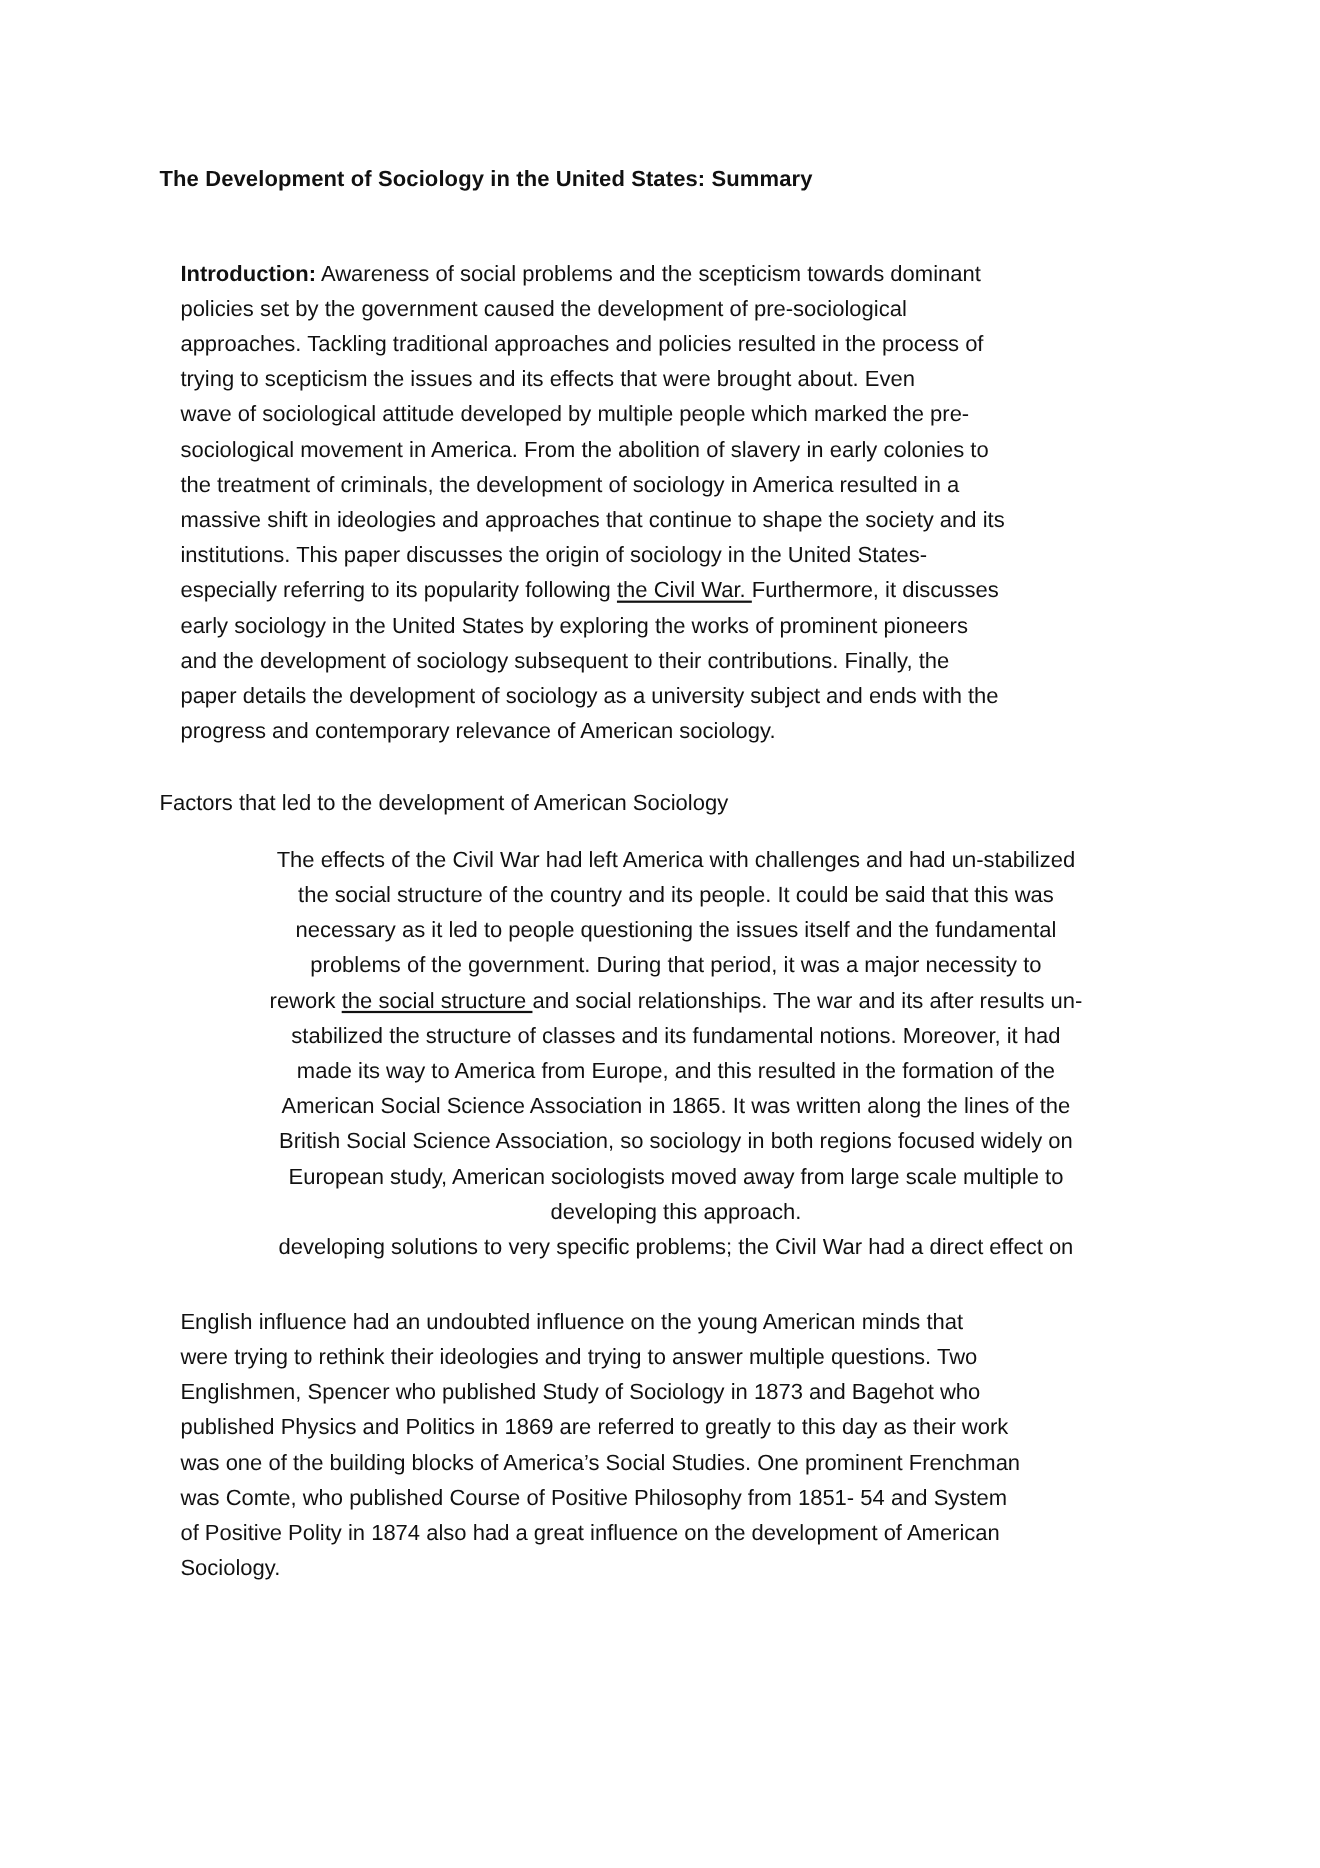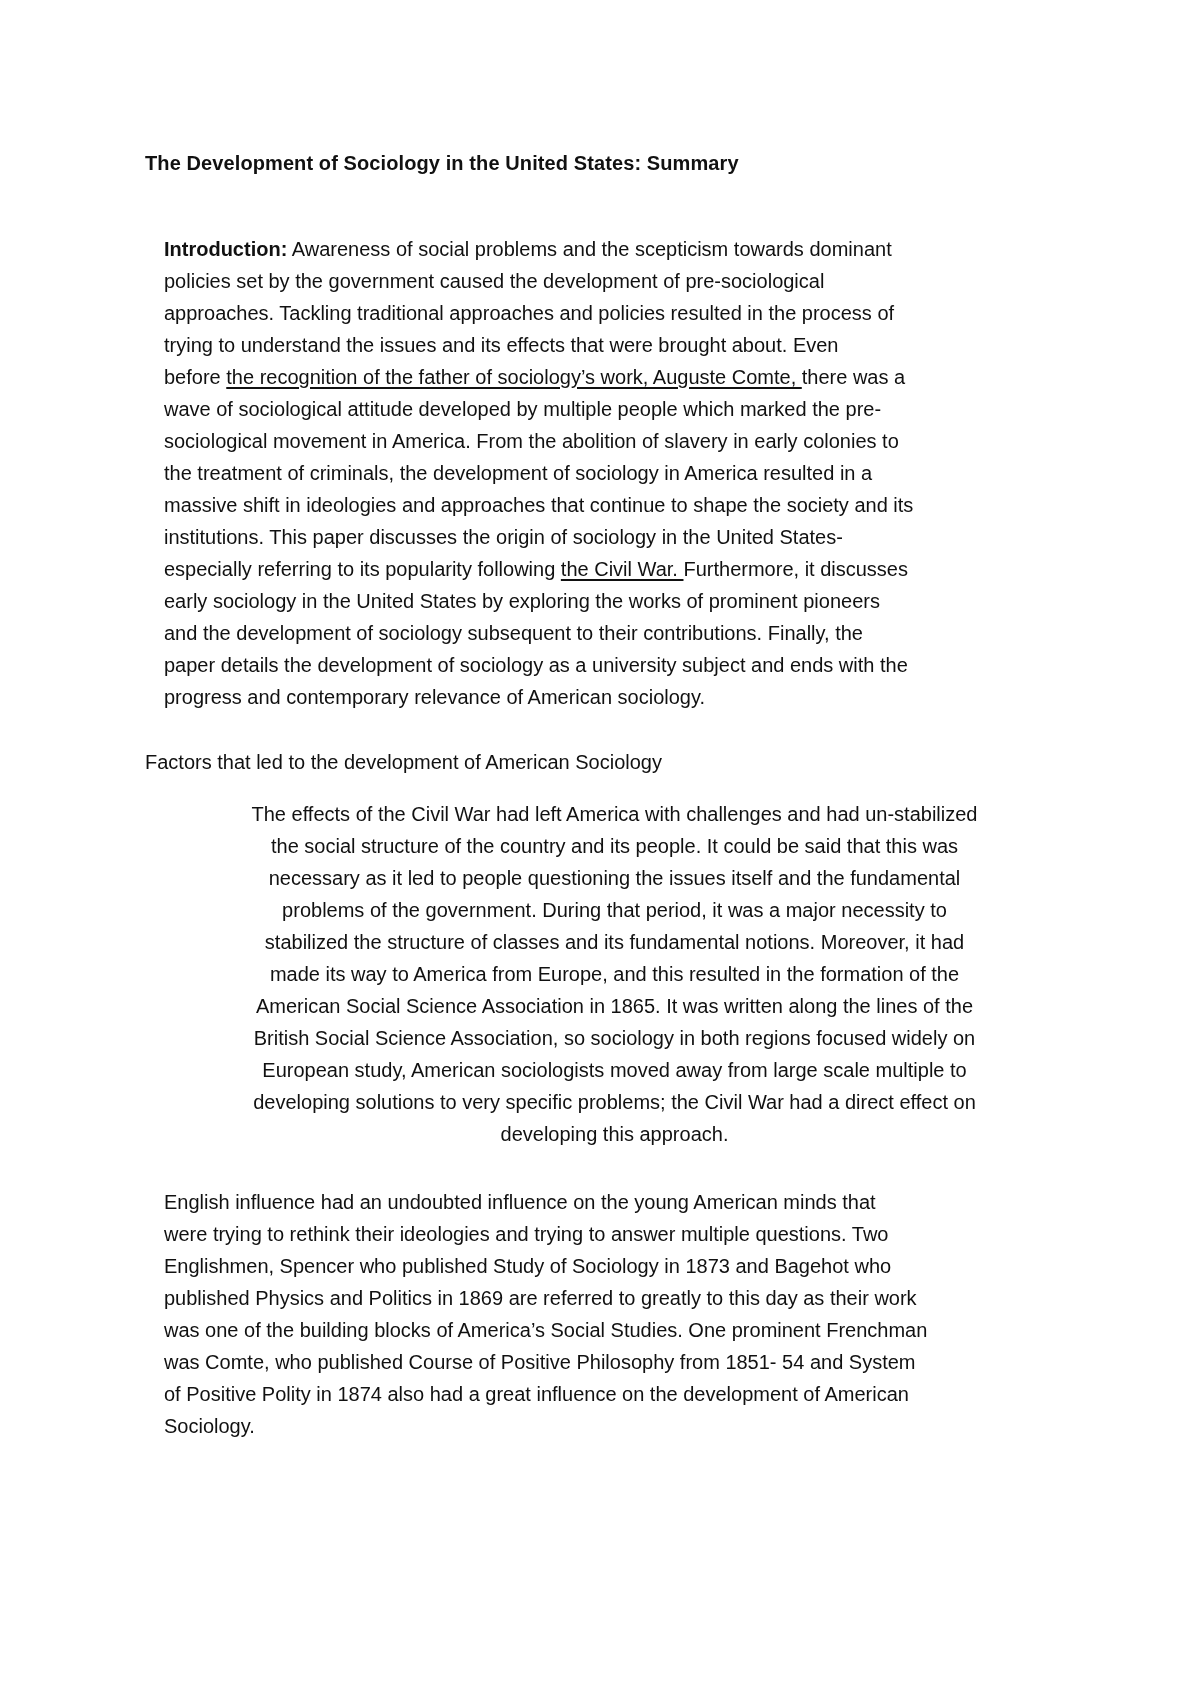--- a/index.html
+++ b/index.html
@@ -57,48 +57,48 @@
 <body>
 
 <div class="page">
   <div class="content">
     <h1 class="title">The Development of Sociology in the United States: Summary</h1>
 
     <p class="para" id="intro">
         <span class="line"><span class="bold">Introduction:</span><span> Awareness of social problems and the scepticism towards dominant</span></span>
         <span class="line"><span>policies set by the government caused the development of pre-sociological</span></span>
         <span class="line"><span>approaches. Tackling traditional approaches and policies resulted in the process of</span></span>
-        <span class="line"><span>trying to understand the issues and its effects that were brought about. Even</span></span>
-        <span class="line"><span>before </span><span class="u">the recognition of the father of sociology’s work, Auguste Comte, </span><span>there was a</span></span>
+        <span class="line"><span>trying to scepticism the issues and its effects that were brought about. Even</span></span>
         <span class="line"><span>wave of sociological attitude developed by multiple people which marked the pre-</span></span>
         <span class="line"><span>sociological movement in America. From the abolition of slavery in early colonies to</span></span>
         <span class="line"><span>the treatment of criminals, the development of sociology in America resulted in a</span></span>
         <span class="line"><span>massive shift in ideologies and approaches that continue to shape the society and its</span></span>
         <span class="line"><span>institutions. This paper discusses the origin of sociology in the United States-</span></span>
         <span class="line"><span>especially referring to its popularity following </span><span class="u">the Civil War. </span><span>Furthermore, it discusses</span></span>
         <span class="line"><span>early sociology in the United States by exploring the works of prominent pioneers</span></span>
         <span class="line"><span>and the development of sociology subsequent to their contributions. Finally, the</span></span>
         <span class="line"><span>paper details the development of sociology as a university subject and ends with the</span></span>
         <span class="line"><span>progress and contemporary relevance of American sociology.</span></span>
       </p>
 
     <p class="para" id="factors-heading">Factors that led to the development of American Sociology</p>
 
     <p class="para" id="factors-p1">
         <span class="line"><span>The effects of the Civil War had left America with challenges and had un-stabilized</span></span>
         <span class="line"><span>the social structure of the country and its people. It could be said that this was</span></span>
         <span class="line"><span>necessary as it led to people questioning the issues itself and the fundamental</span></span>
         <span class="line"><span>problems of the government. During that period, it was a major necessity to</span></span>
+        <span class="line"><span>rework </span><span class="u">the social structure </span><span>and social relationships. The war and its after results un-</span></span>
         <span class="line"><span>stabilized the structure of classes and its fundamental notions. Moreover, it had</span></span>
         <span class="line"><span>made its way to America from Europe, and this resulted in the formation of the</span></span>
         <span class="line"><span>American Social Science Association in 1865. It was written along the lines of the</span></span>
         <span class="line"><span>British Social Science Association, so sociology in both regions focused widely on</span></span>
         <span class="line"><span>European study, American sociologists moved away from large scale multiple to</span></span>
+        <span class="line"><span>developing this approach.</span></span>
         <span class="line"><span>developing solutions to very specific problems; the Civil War had a direct effect on</span></span>
-        <span class="line"><span>developing this approach.</span></span>
       </p>
 
     <p class="para" id="factors-p2">
         <span class="line"><span>English influence had an undoubted influence on the young American minds that</span></span>
         <span class="line"><span>were trying to rethink their ideologies and trying to answer multiple questions. Two</span></span>
         <span class="line"><span>Englishmen, Spencer who published Study of Sociology in 1873 and Bagehot who</span></span>
         <span class="line"><span>published Physics and Politics in 1869 are referred to greatly to this day as their work</span></span>
         <span class="line"><span>was one of the building blocks of America’s Social Studies. One prominent Frenchman</span></span>
         <span class="line"><span>was Comte, who published Course of Positive Philosophy from 1851- 54 and System</span></span>
         <span class="line"><span>of Positive Polity in 1874 also had a great influence on the development of American</span></span>

